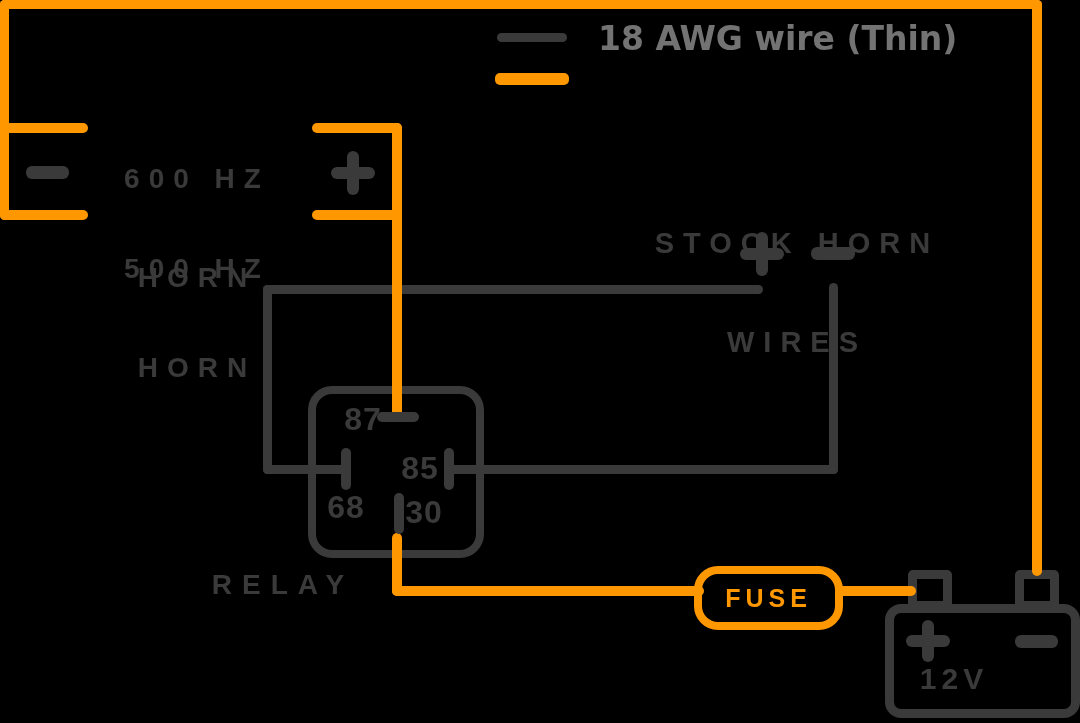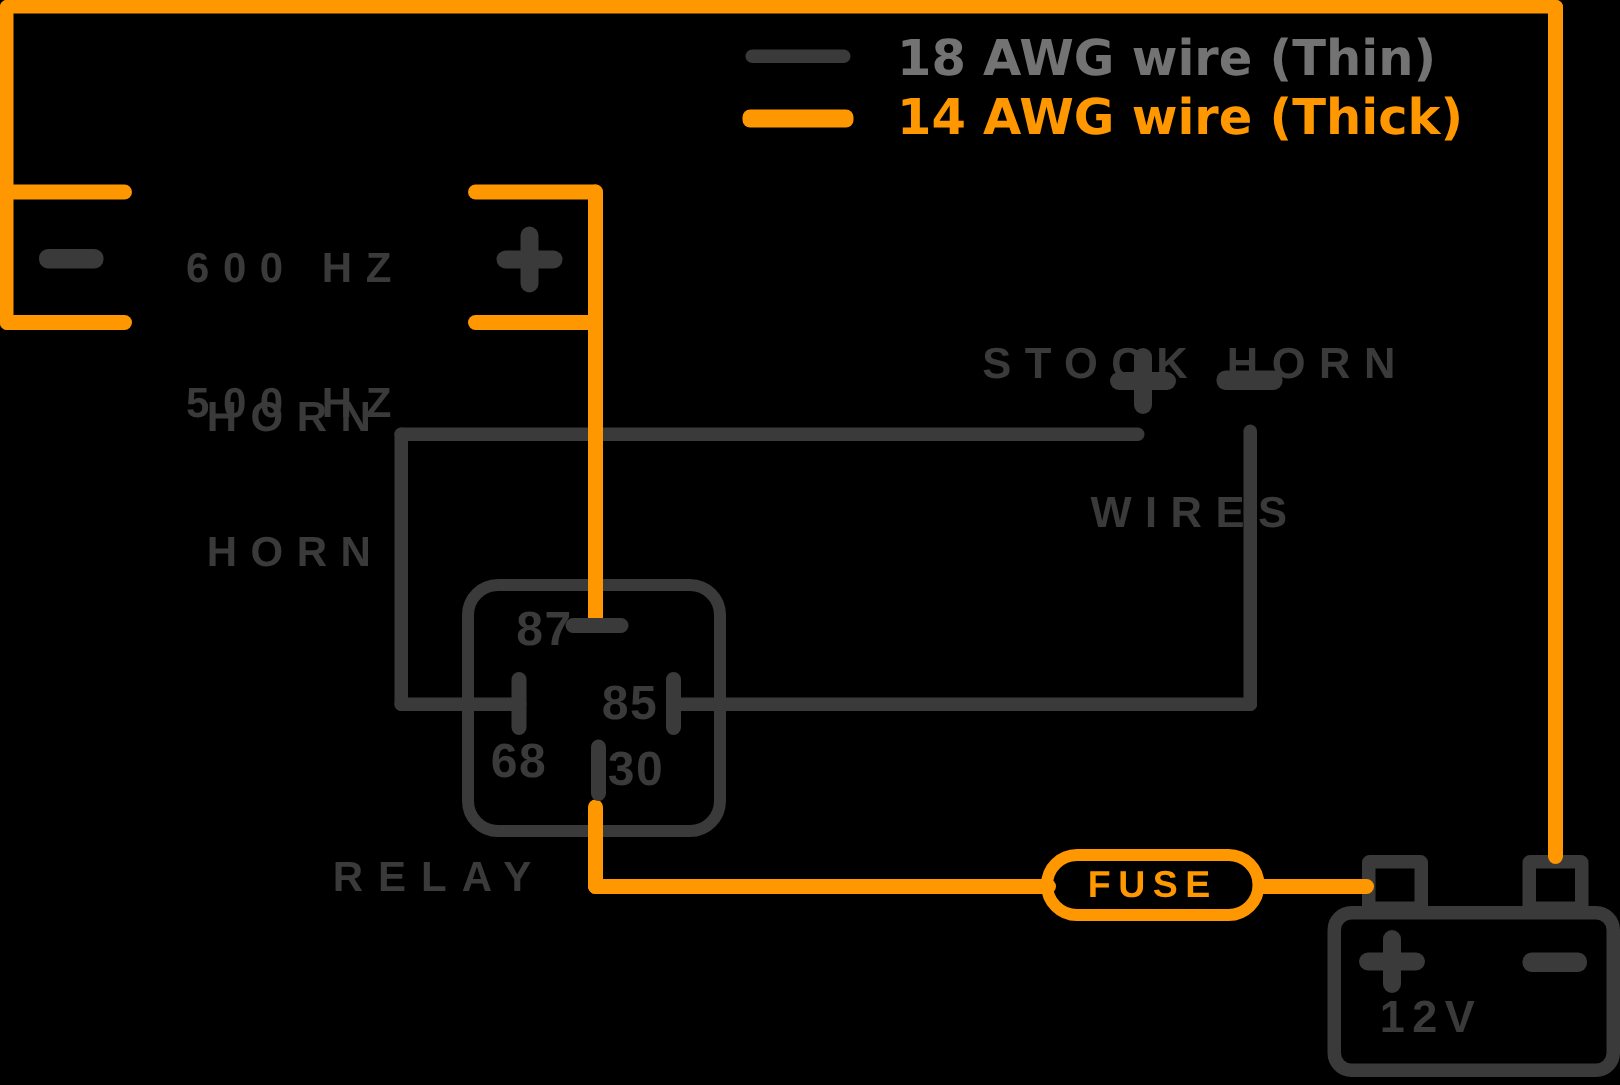--- a/index.html
+++ b/index.html
@@ -74,26 +74,25 @@
   <div class="w wo" style="left:392px;top:533px;width:10px;height:63px;"></div>
   <div class="w wo" style="left:392px;top:586px;width:312px;height:10px;"></div>
   <div class="w wo" style="left:836px;top:586px;width:80px;height:10px;"></div>
   <div class="w wo" style="left:1032px;top:0px;width:10px;height:576px;"></div>
 
   <div class="tbar" style="left:377px;top:412px;width:42px;height:10px;"></div>
   <div class="tbar" style="left:341px;top:448px;width:10px;height:42px;"></div>
   <div class="tbar" style="left:444px;top:448px;width:10px;height:42px;"></div>
   <div class="tbar" style="left:394px;top:493px;width:10px;height:41px;"></div>
 
-  <div class="box fuse-box" style="left:694px;top:566px;width:149px;height:48px;">
+  <div class="box fuse-box" style="left:694px;top:566px;width:149px;height:64px;">
     <span class="fuse-lbl">FUSE</span>
   </div>
 
   <div class="legend-text legend-thin-t" style="left:598px;top:22px;">18 AWG wire (Thin)</div>
-  <div class="legend-text legend-thick-t" style="left:598px;top:61px;">14 AWG wire (Thick)</div>
 
   <div class="lbl horn-lbl" style="left:77px;top:96px;">
     <div>600 HZ</div>
     <div>HORN</div>
   </div>
   <div class="lbl horn-lbl" style="left:77px;top:186px;">
     <div>500 HZ</div>
     <div>HORN</div>
   </div>
 
@@ -110,21 +109,21 @@
   <div class="plus" style="left:740px;top:232px;width:44px;height:44px;">
     <div class="ph"></div>
     <div class="pv"></div>
   </div>
   <div class="minus" style="left:811px;top:247px;width:44px;"></div>
 
   <div class="pin" style="left:318px;top:403px;">87</div>
   <div class="pin" style="left:375px;top:452px;">85</div>
   <div class="pin" style="left:301px;top:491px;">68</div>
   <div class="pin" style="left:379px;top:496px;">30</div>
-  <div class="lbl relay-lbl" style="left:193px;top:571px;">RELAY</div>
+  <div class="lbl relay-lbl" style="left:183px;top:571px;">RELAY</div>
 
   <div class="plus" style="left:906px;top:620px;width:44px;height:42px;">
     <div class="ph"></div>
     <div class="pv"></div>
   </div>
   <div class="minus" style="left:1015px;top:635px;width:43px;"></div>
   <div class="lbl batt-lbl" style="left:904px;top:664px;">12V</div>
 
 </div>
 

